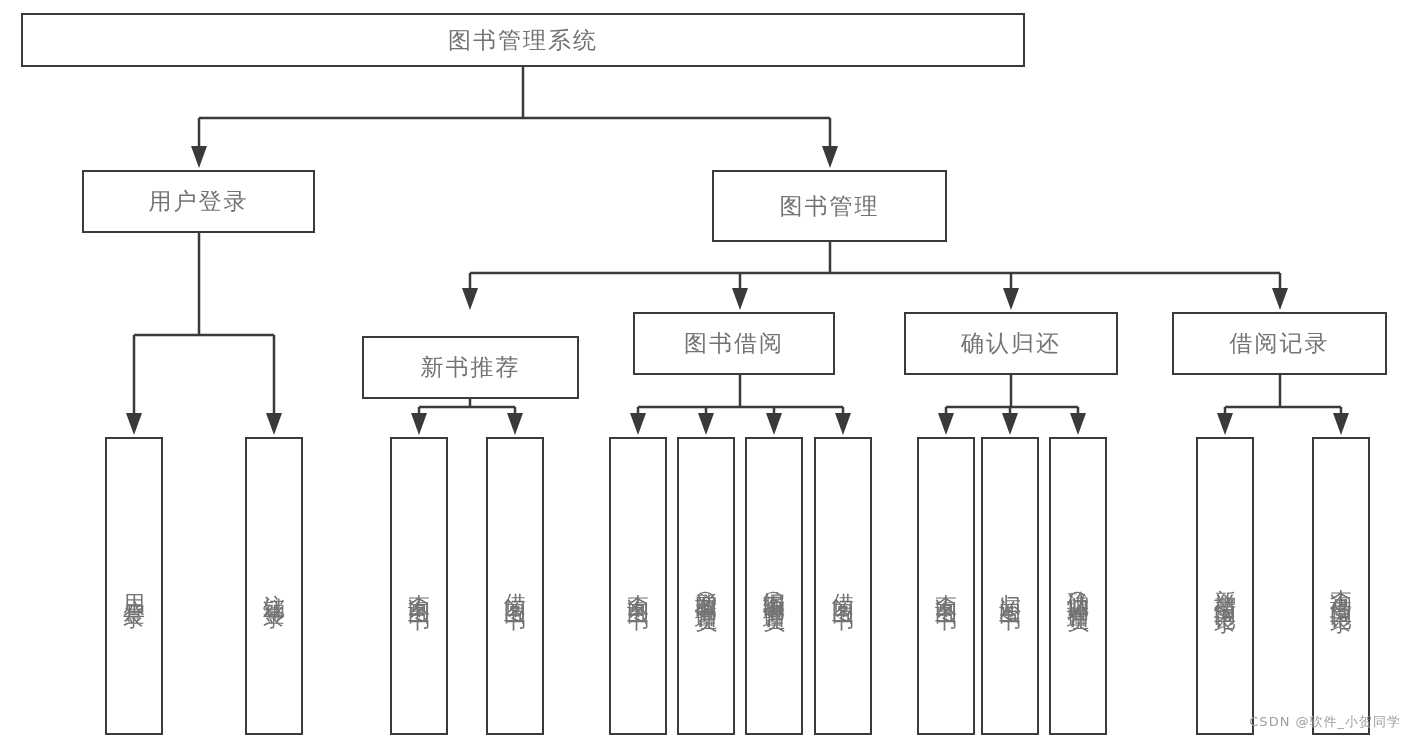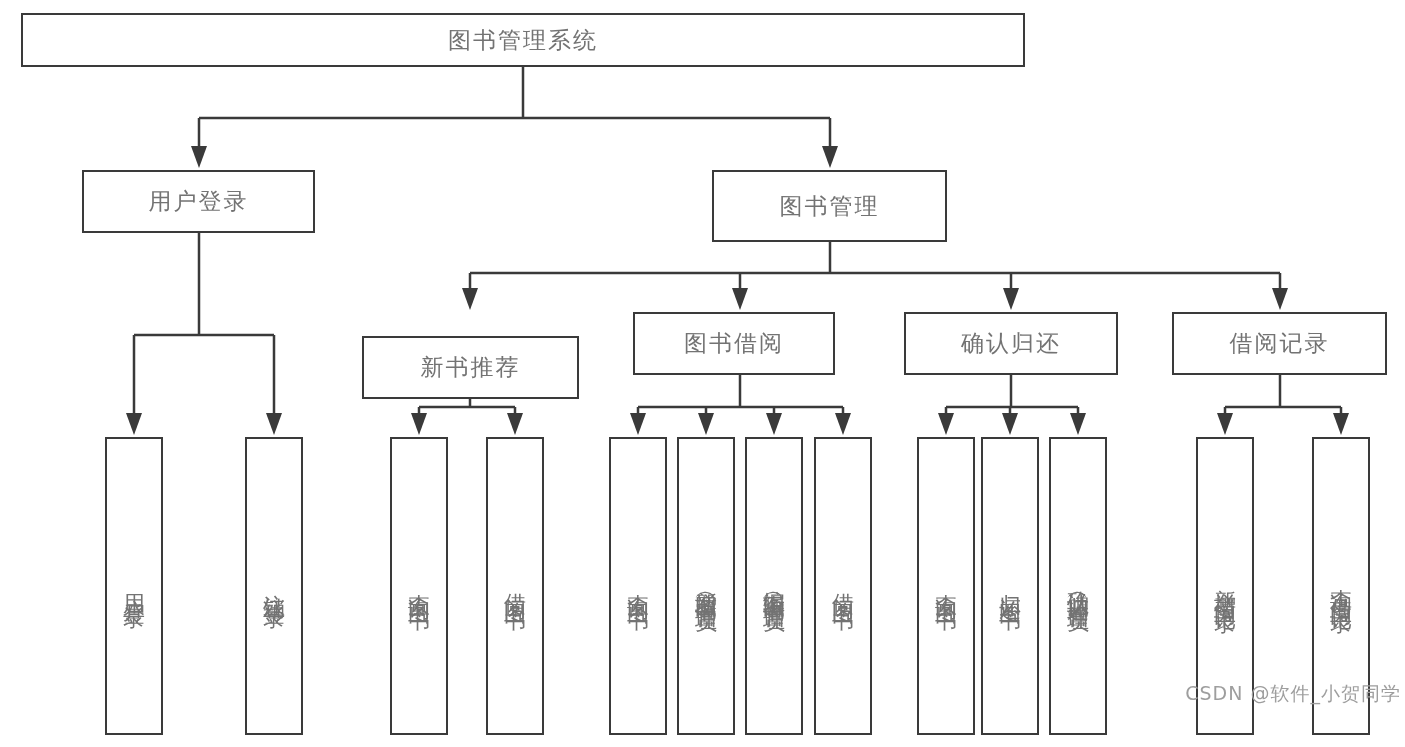--- a/index.html
+++ b/index.html
@@ -35,22 +35,22 @@
     writing-mode: vertical-rl;
     text-orientation: upright;
     font-size: 22px;
     letter-spacing: 5px;
     line-height: 1;
   }
   .vnode.long span { letter-spacing: 3px; }
   #watermark {
     position: absolute;
     right: 4px;
-    top: 681px;
-    font-size: 19px;
+    top: 713px;
+    font-size: 13px;
     color: #9e9e9e;
     letter-spacing: 1px;
     white-space: nowrap;
   }
 </style>
 </head>
 <body>
 
 <div id="canvas">
 

